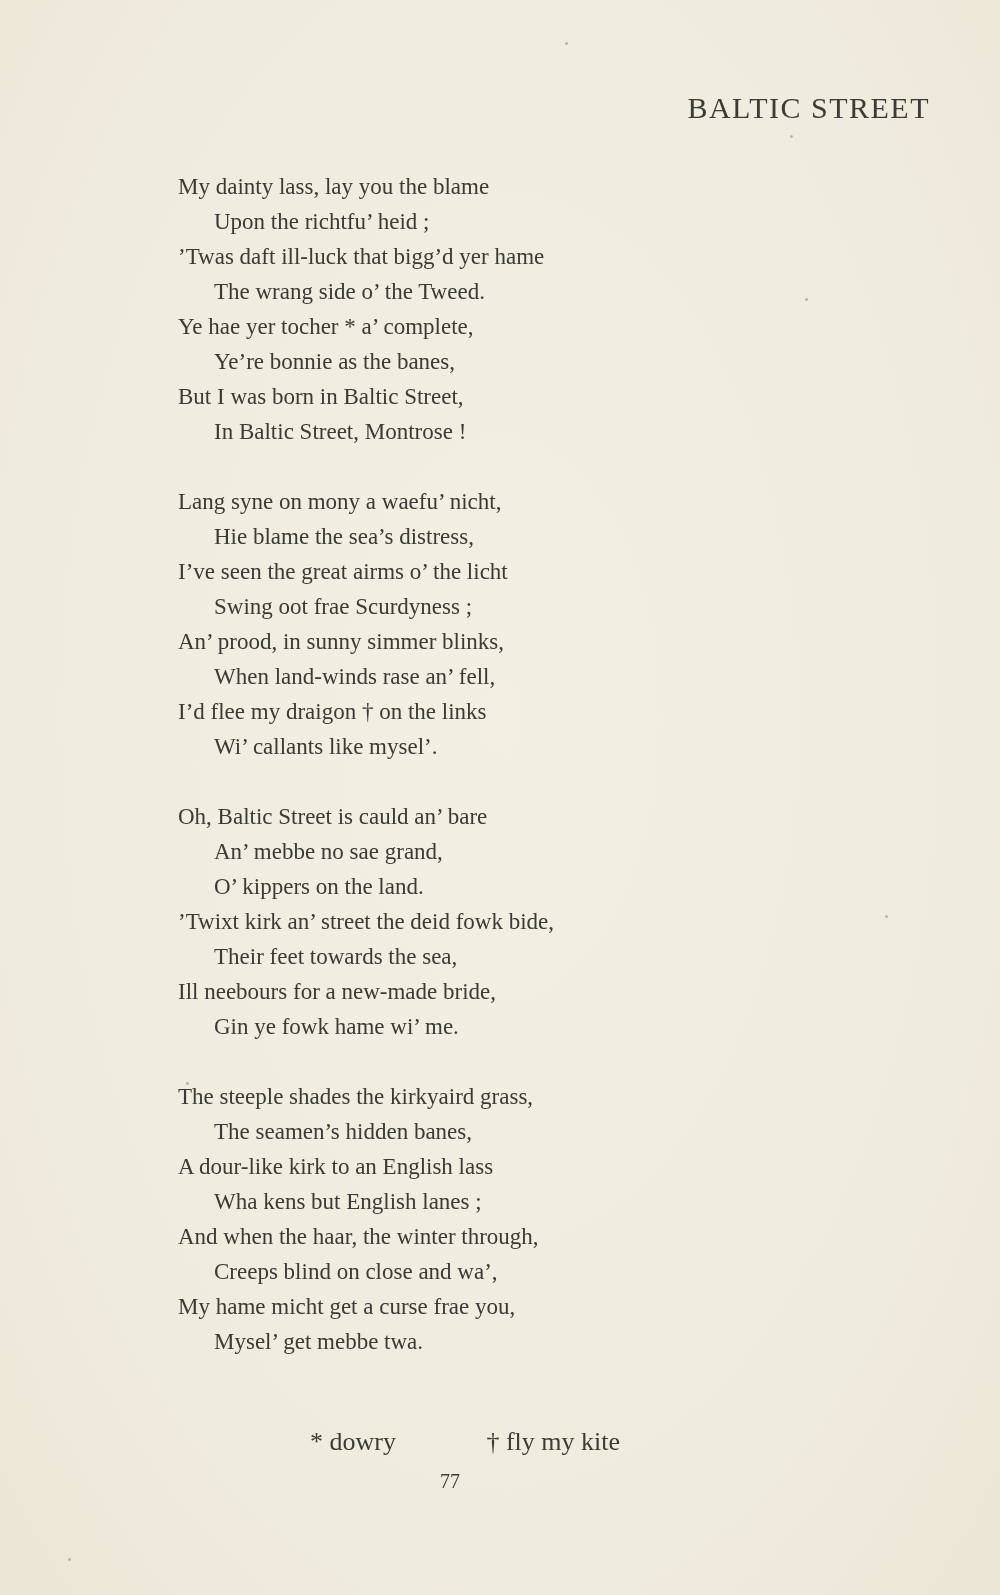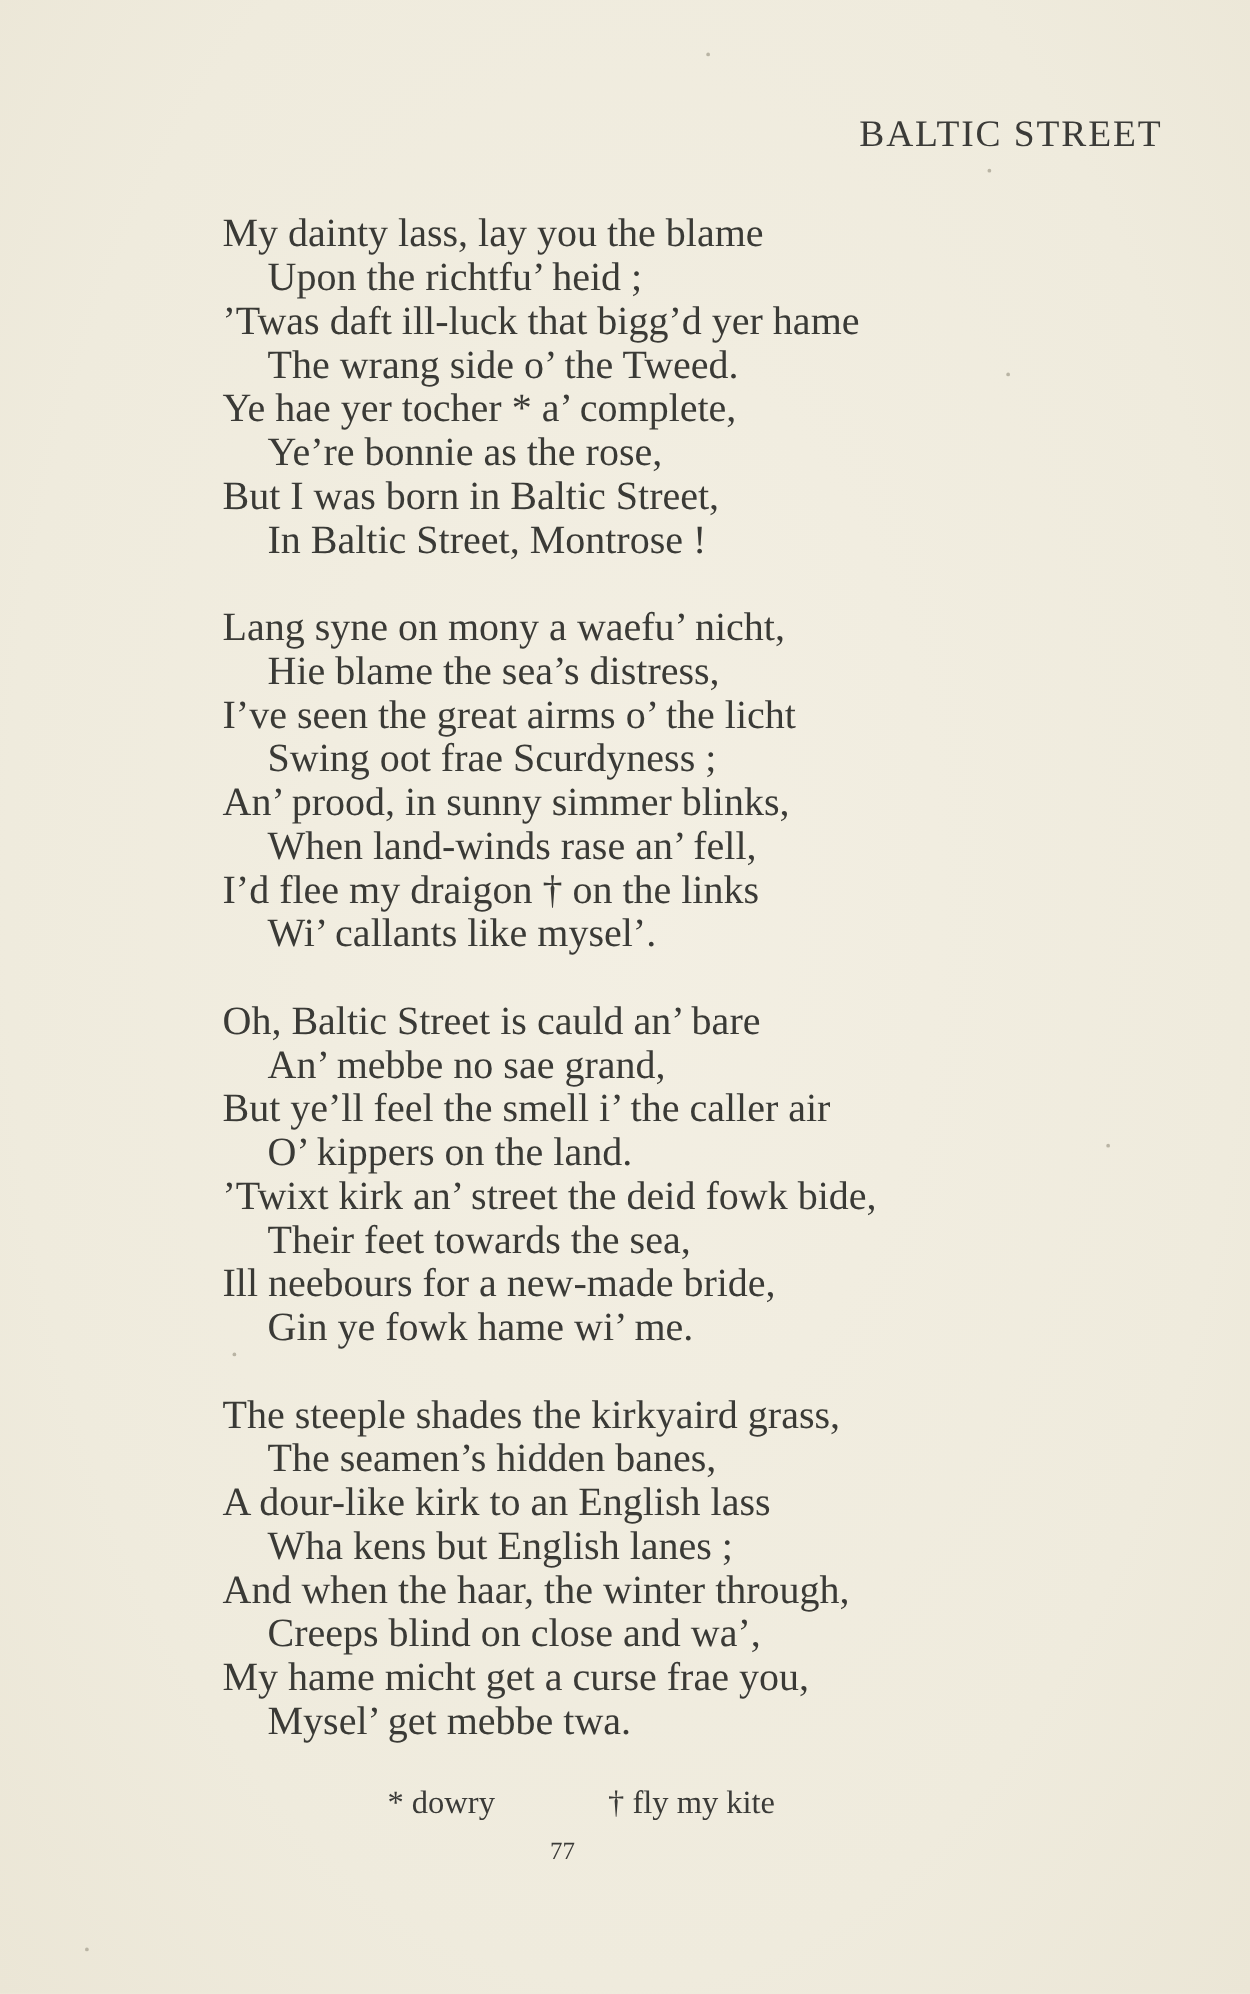--- a/index.html
+++ b/index.html
@@ -35,21 +35,21 @@
     .poem {
       position: absolute;
       left: 178px;
       top: 169px;
       width: 640px;
     }
     .stanza {
       margin: 0 0 35px 0;
     }
     .line {
-      font-size: 32px;
+      font-size: 23px;
       line-height: 35px;
       height: 35px;
       white-space: nowrap;
     }
     .line.indent {
       padding-left: 36px;
     }
     .footnotes {
       position: absolute;
       top: 1427px;
@@ -94,40 +94,39 @@
   <h1 class="title" style="margin:0;font-weight:normal;">BALTIC STREET</h1>
 
   <div class="poem">
 
     <div class="stanza">
       <div class="line">My dainty lass, lay you the blame</div>
       <div class="line indent">Upon the richtfu’ heid ;</div>
       <div class="line">’Twas daft ill-luck that bigg’d yer hame</div>
       <div class="line indent">The wrang side o’ the Tweed.</div>
       <div class="line">Ye hae yer tocher * a’ complete,</div>
-      <div class="line indent">Ye’re bonnie as the rose,</div>
+      <div class="line indent">Ye’re bonnie as the banes,</div>
       <div class="line">But I was born in Baltic Street,</div>
       <div class="line indent">In Baltic Street, Montrose !</div>
     </div>
 
     <div class="stanza">
       <div class="line">Lang syne on mony a waefu’ nicht,</div>
       <div class="line indent">Hie blame the sea’s distress,</div>
       <div class="line">I’ve seen the great airms o’ the licht</div>
       <div class="line indent">Swing oot frae Scurdyness ;</div>
       <div class="line">An’ prood, in sunny simmer blinks,</div>
       <div class="line indent">When land-winds rase an’ fell,</div>
       <div class="line">I’d flee my draigon † on the links</div>
       <div class="line indent">Wi’ callants like mysel’.</div>
     </div>
 
     <div class="stanza">
       <div class="line">Oh, Baltic Street is cauld an’ bare</div>
       <div class="line indent">An’ mebbe no sae grand,</div>
-      <div class="line">But ye’ll feel the smell i’ the caller air</div>
       <div class="line indent">O’ kippers on the land.</div>
       <div class="line">’Twixt kirk an’ street the deid fowk bide,</div>
       <div class="line indent">Their feet towards the sea,</div>
       <div class="line">Ill neebours for a new-made bride,</div>
       <div class="line indent">Gin ye fowk hame wi’ me.</div>
     </div>
 
     <div class="stanza">
       <div class="line">The steeple shades the kirkyaird grass,</div>
       <div class="line indent">The seamen’s hidden banes,</div>

